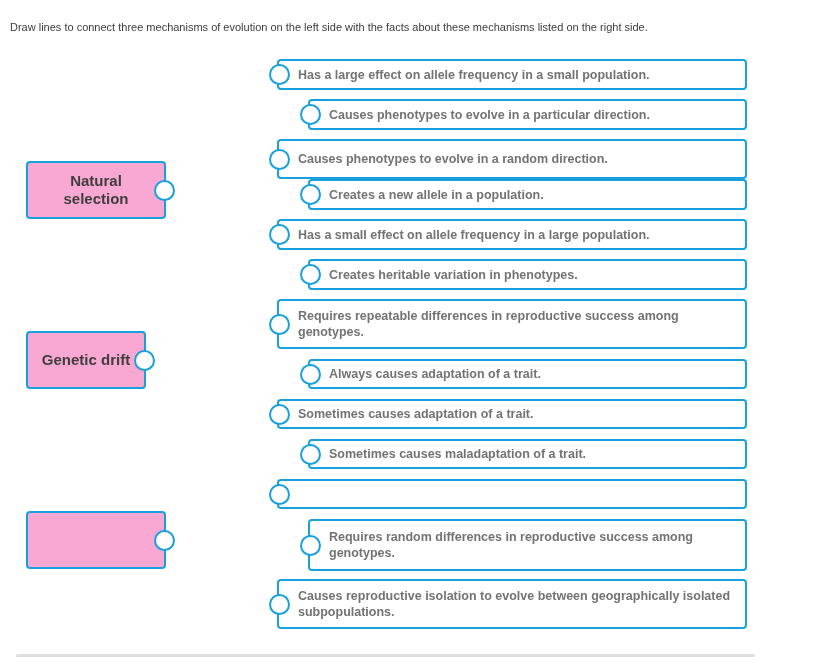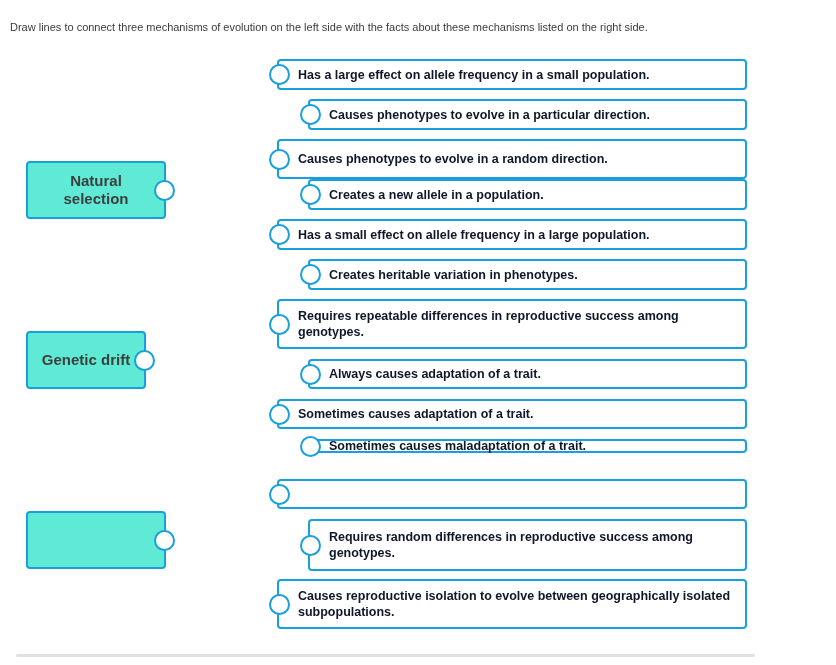--- a/index.html
+++ b/index.html
@@ -17,21 +17,21 @@
     font-size:11px;
     line-height:20px;
     color:#3b3b3b;
   }
   
   .mech{
     position:absolute;
     box-sizing:border-box;
     border:2px solid #18a0dc;
     border-radius:4px;
-    background:#5eead4;
+    background:#f9a8d4;
     display:flex;align-items:center;justify-content:center;
     cursor:pointer;
   }
   .mech .label{
     font-size:15px;
     font-weight:bold;
     color:#3e3e3e;
     text-align:center;
     line-height:18px;
     max-width:100px;
@@ -46,34 +46,34 @@
     right:89px;
     border:2px solid #18a0dc;
     border-radius:4px;
     background:#ffffff;
     display:flex;align-items:center;
     cursor:pointer;
   }
   .fact .label{
     font-size:12.5px;
     font-weight:bold;
-    color:#0f172a;
+    color:#737373;
     line-height:16px;
     padding:0 10px 0 19px;
   }
   #f1 {top:59px; height:31px;left:277px;}
   #f2 {top:99px; height:31px;left:308px;align-items:center;}
   #f3 {top:139px;height:40px;left:277px;}
   #f4 {top:179px;height:31px;left:308px;}
   #f5 {top:219px;height:31px;left:277px;}
   #f6 {top:259px;height:31px;left:308px;}
   #f7 {top:299px;height:50px;left:277px;}
   #f8 {top:359px;height:30px;left:308px;}
   #f9 {top:399px;height:30px;left:277px;}
-  #f10{top:439px;height:14px;left:308px;text-align:center;}
+  #f10{top:439px;height:30px;left:308px;text-align:center;}
   #f11{top:479px;height:30px;left:277px;}
   #f12{top:519px;height:52px;left:308px;}
   #f13{top:579px;height:50px;left:277px;}
   
   .dot{
     position:absolute;
     box-sizing:border-box;
     width:21px;height:21px;
     border:2px solid #18a0dc;
     border-radius:50%;

